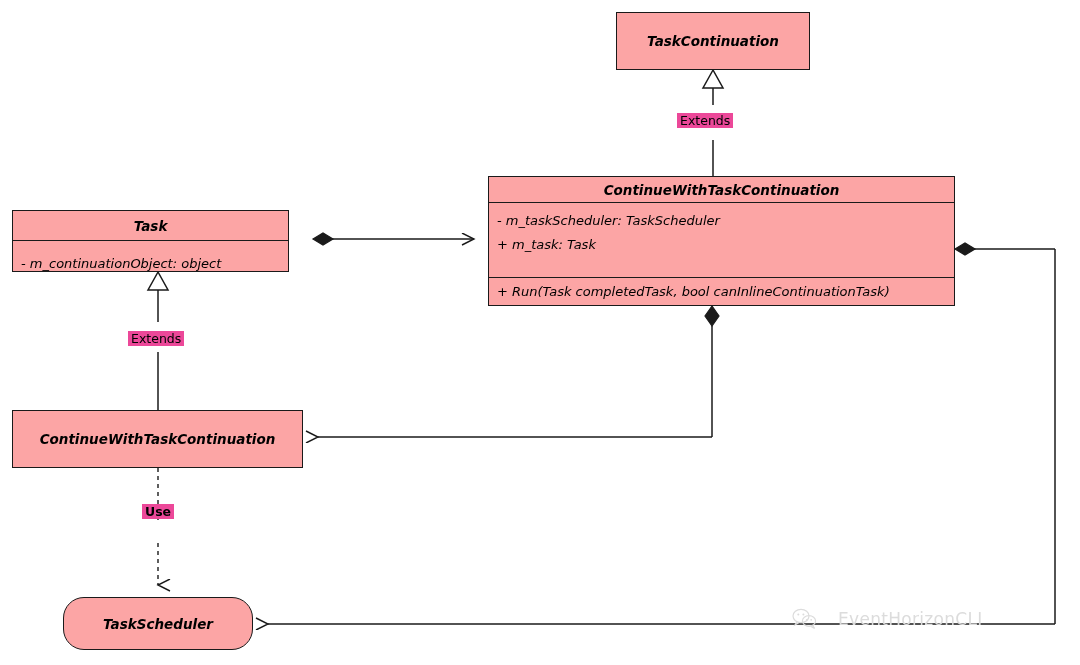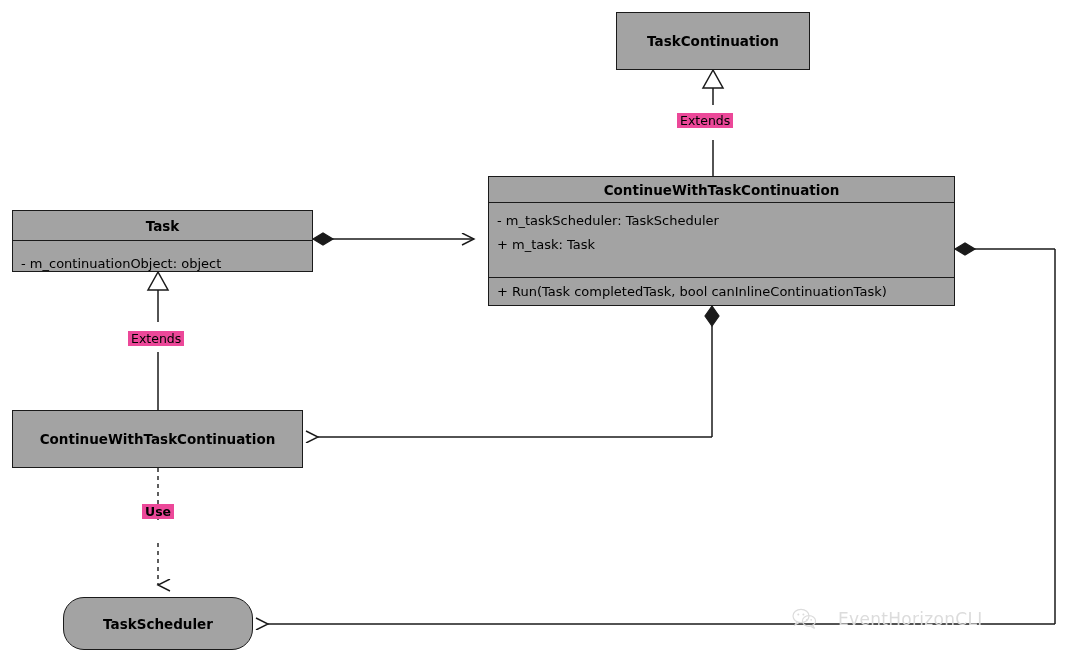--- a/index.html
+++ b/index.html
@@ -19,23 +19,24 @@
     position: absolute;
     left: 0;
     top: 0;
     width: 1080px;
     height: 665px;
   }
   .uml-box {
     position: absolute;
     box-sizing: border-box;
     border: 1.6px solid #1a1a1a;
-    background: #a3a3a3;
+    background: #fca5a5;
     display: flex;
     flex-direction: column;
+    font-style: italic;
   }
   .uml-title {
     font-weight: bold;
     font-size: 13.5px;
     color: #000000;
     text-align: center;
     display: flex;
     align-items: center;
     justify-content: center;
     box-sizing: border-box;
@@ -152,21 +153,21 @@
     <div class="uml-title" style="height:29px;">ContinueWithTaskContinuation</div>
     <div class="uml-attrs uml-sep" style="height:71px;">
       <div class="uml-attr">- m_taskScheduler: TaskScheduler</div>
       <div class="uml-attr">+ m_task: Task</div>
     </div>
     <div class="uml-ops uml-sep" style="height:30px;">
       <div class="uml-op">+ Run(Task completedTask, bool canInlineContinuationTask)</div>
     </div>
   </div>
 
-  <div class="uml-box" style="left:12px; top:210px; width:301px; height:62px;">
+  <div class="uml-box" style="left:12px; top:210px; width:277px; height:62px;">
     <div class="uml-title" style="height:31px;">Task</div>
     <div class="uml-attrs uml-sep" style="height:31px; padding-top:16px; padding-bottom:0;">
       <div class="uml-attr" style="padding:0;">- m_continuationObject: object</div>
     </div>
   </div>
 
   <div class="uml-box" style="left:12px; top:410px; width:291px; height:58px;">
     <div class="uml-title" style="height:100%;">ContinueWithTaskContinuation</div>
   </div>
 

